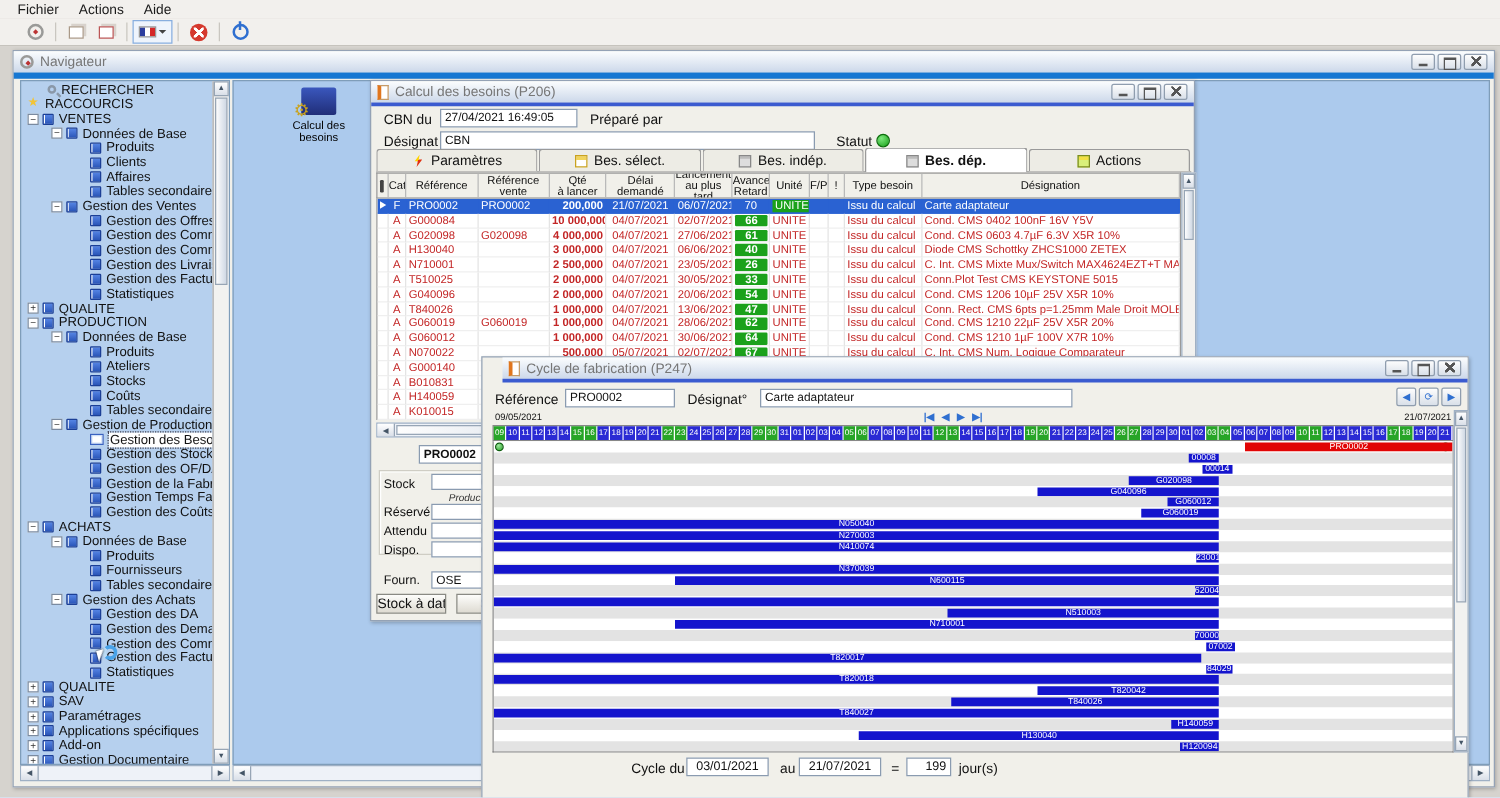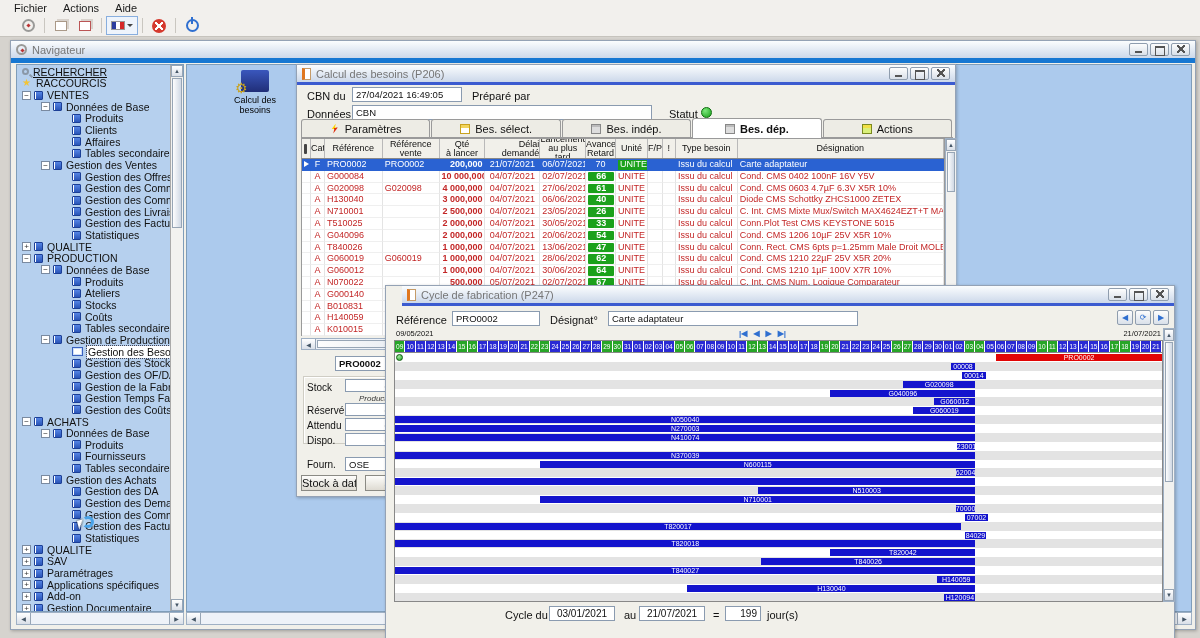--- a/index.html
+++ b/index.html
@@ -160,21 +160,21 @@
         <span class="wbtn wb-min"></span>
         <span class="wbtn wb-max"></span>
         <span class="wbtn wb-close"></span>
       </span>
     </div>
     <div class="blueline"></div>
   </div>
 
   <div id="treepanel" class="abs">
     <div id="treeitems">
-        <div class="titem" style="padding-left: 4px; text-decoration: underline;">
+        <div class="titem" style="padding-left: 20px;">
           <div class="tico search"></div>
           <div class="tlabel">RECHERCHER</div>
         </div>
         <div class="titem" style="padding-left: 4px;">
           <div class="tico star"></div>
           <div class="tlabel">RACCOURCIS</div>
         </div>
         <div class="titem" style="padding-left: 4px;">
           <div class="expbox">−</div>
           <div class="tico book"></div>
@@ -433,21 +433,21 @@
         <span class="wbtn wb-min"></span>
         <span class="wbtn wb-max"></span>
         <span class="wbtn wb-close"></span>
       </span>
     </div>
     <div class="blueline thin"></div>
 
     <div class="flabel" style="left:10px;top:25px;">CBN du</div>
     <div class="ffield" style="left:55px;top:22px;width:110px;height:15px;">27/04/2021 16:49:05</div>
     <div class="flabel" style="left:175px;top:25px;">Préparé par</div>
-    <div class="flabel" style="left:10px;top:43px;">Données</div>
+    <div class="flabel" style="left:10px;top:43px;">Désignat</div>
     <div class="ffield" style="left:55px;top:40px;width:300px;height:15px;">CBN</div>
     <div class="flabel" style="left:372px;top:43px;">Statut</div>
     <div class="statdot" style="left:404px;top:42px;"></div>
 
     <div id="tabs">
         <div class="tab">
           <div class="tabico ic-bolt"></div>
           <div class="tablabel">Paramètres</div>
         </div>
         <div class="tab">
@@ -479,21 +479,21 @@
           <div class="thl">Référence</div>
         </div>
         <div class="th" style="width: 57px;">
           <div class="thl">Référence</div>
           <div class="thl">vente</div>
         </div>
         <div class="th" style="width: 46px;">
           <div class="thl">Qté</div>
           <div class="thl">à lancer</div>
         </div>
-        <div class="th" style="width: 55px; text-align: right;">
+        <div class="th" style="width: 55px;">
           <div class="thl">Délai</div>
           <div class="thl">demandé</div>
         </div>
         <div class="th" style="width: 46px;">
           <div class="thl">Lancement</div>
           <div class="thl">au plus tard</div>
         </div>
         <div class="th" style="width: 30px;">
           <div class="thl">Avance</div>
           <div class="thl">Retard</div>

